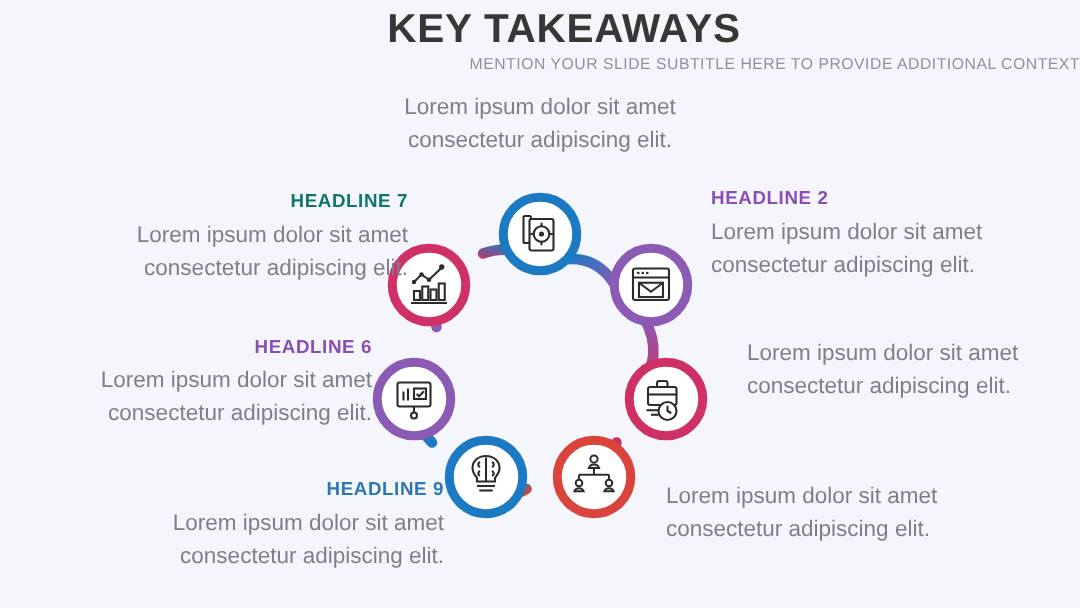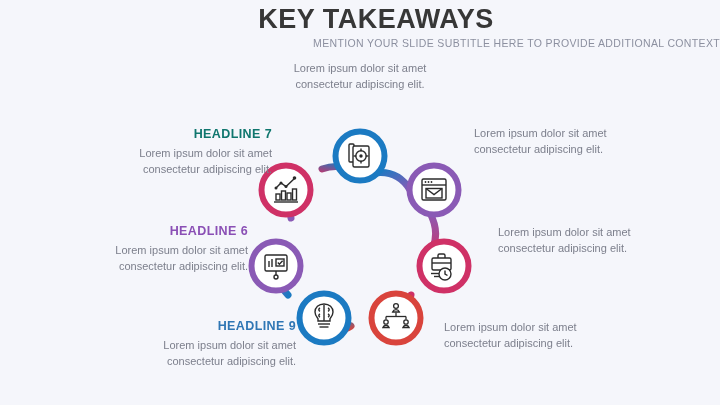--- a/index.html
+++ b/index.html
@@ -64,21 +64,21 @@
     width: 186px;
   }
   .block .hl {
     font-size: 12.5px;
     font-weight: bold;
     letter-spacing: 0.4px;
     margin: 0 0 4px 0;
     line-height: 1.1;
   }
   .block .bd {
-    font-size: 11px;
+    font-size: 15px;
     line-height: 1.45;
     color: #7c7f8c;
     margin: 0;
   }
   .right { text-align: left; }
   .left  { text-align: right; }
   .center { text-align: center; }
 
   
   .b1 { left: 267px; top: 61px;  width: 186px; }
@@ -240,20 +240,21 @@
         </g>
       </g>
     </svg>
   </div>
 
   <div class="block b1 center">
     <p class="bd">Lorem ipsum dolor sit amet consectetur adipiscing elit.</p>
   </div>
 
   <div class="block b2 right">
+    <p class="hl" style="color:#8a4fb5">HEADLINE 2</p>
     <p class="bd">Lorem ipsum dolor sit amet consectetur adipiscing elit.</p>
   </div>
 
   <div class="block b3 right">
     <p class="bd">Lorem ipsum dolor sit amet consectetur adipiscing elit.</p>
   </div>
 
   <div class="block b4 right">
     <p class="bd">Lorem ipsum dolor sit amet consectetur adipiscing elit.</p>
   </div>

